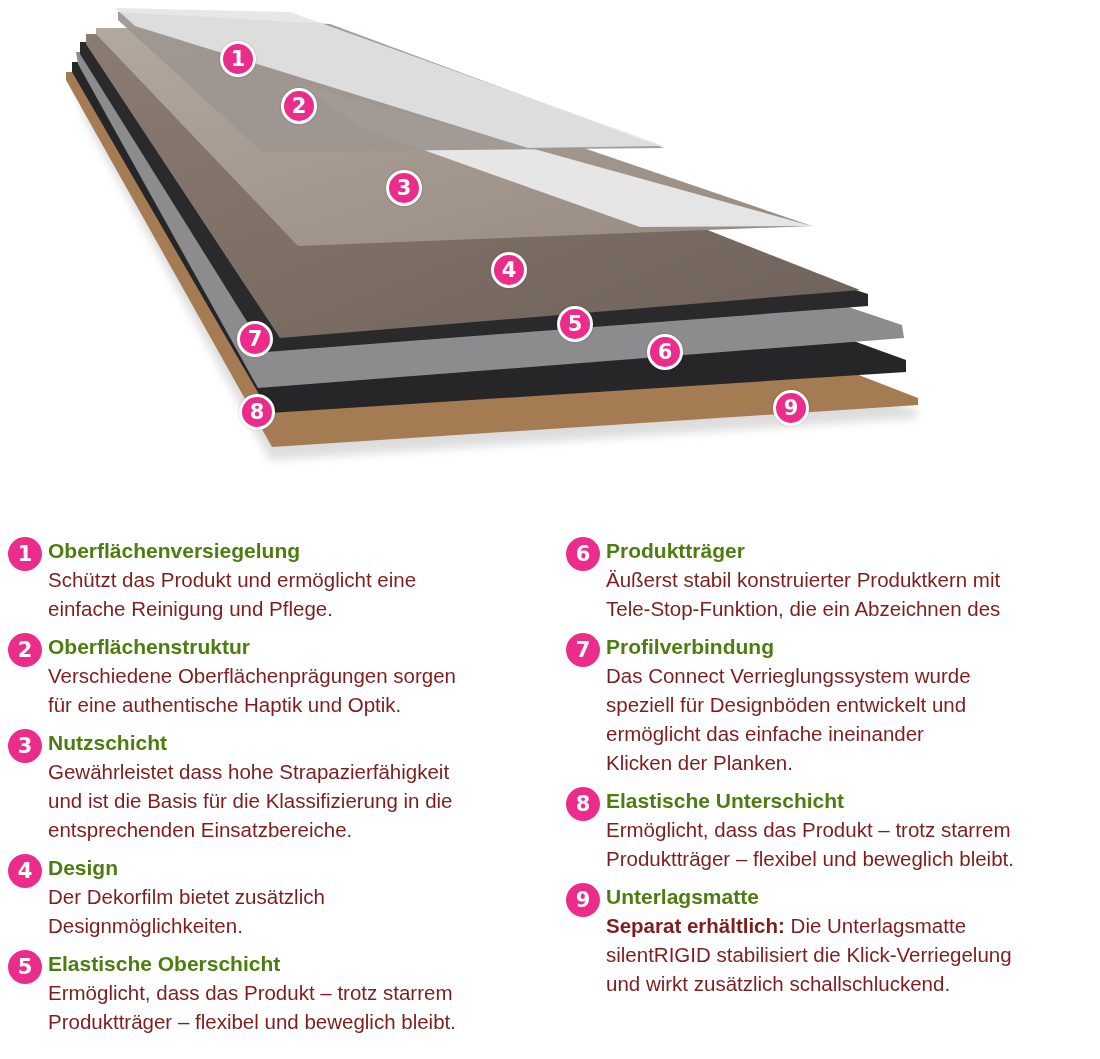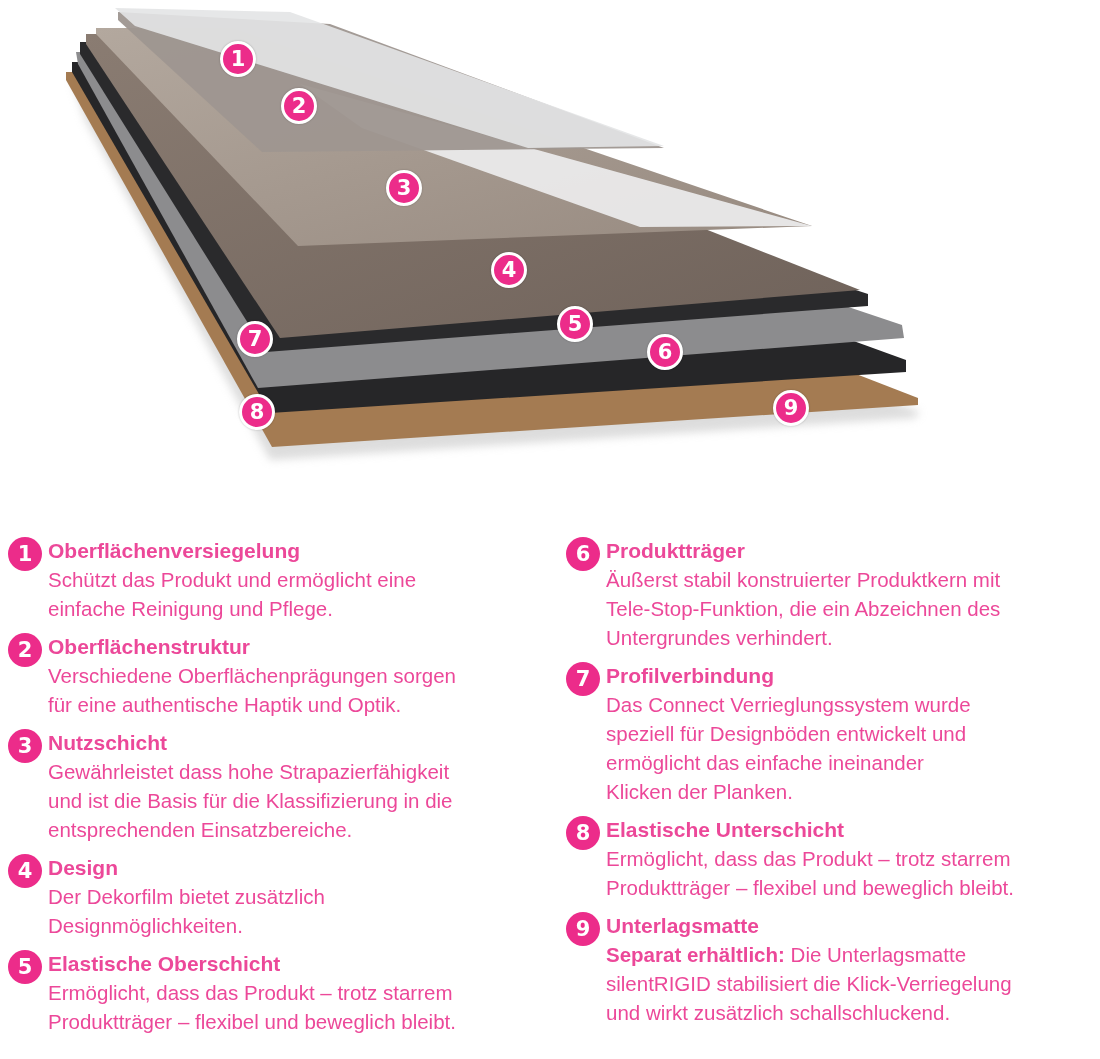--- a/index.html
+++ b/index.html
@@ -4,22 +4,22 @@
 <style>
   html, body { margin:0; padding:0; background:#ffffff; }
   body { width:1100px; height:1059px; position:relative; overflow:hidden; font-family:"Liberation Sans", sans-serif; color:#3a3a3a; }
   #diagram { position:absolute; left:0; top:0; width:1100px; height:500px; }
   .marker { position:absolute; width:36px; height:36px; border-radius:50%; background:#ec2c8a; border:3px solid #ffffff; box-sizing:border-box; color:#fff; font-weight:bold; font-size:21px; line-height:30px; text-align:center; font-family:"DejaVu Sans", sans-serif; box-shadow:0 0 2px rgba(0,0,0,0.25); }
   .col { position:absolute; top:536px; }
   .col.left { left:8px; width:540px; }
   .col.right { left:566px; width:534px; }
   .item { position:relative; padding-left:40px; margin-bottom:9px; }
   .num { position:absolute; left:0; top:1px; width:34px; height:34px; border-radius:50%; background:#ec2c8a; color:#fff; font-weight:bold; font-size:21px; line-height:34px; text-align:center; font-family:"DejaVu Sans", sans-serif; }
-  .title { font-weight:bold; font-size:21px; line-height:29px; color:#ec4899; }
-  .desc { font-size:20.5px; line-height:29px; color:#ec4899; }
+  .title { font-weight:bold; font-size:21px; line-height:29px; color:#4d7c0f; }
+  .desc { font-size:20.5px; line-height:29px; color:#7f1d1d; }
   .desc b { font-weight:bold; }
 </style>
 </head>
 <body>
 
 <div id="diagram">
   <svg width="1100" height="500" viewBox="0 0 1100 500">
     <defs>
       <filter id="sh" x="-10%" y="-10%" width="120%" height="130%">
         <feGaussianBlur stdDeviation="4"></feGaussianBlur>
@@ -98,21 +98,20 @@
     <div class="desc">Produktträger – flexibel und beweglich bleibt.</div>
   </div>
 </div>
 
 <div class="col right">
   <div class="item">
     <span class="num">6</span>
     <div class="title">Produktträger</div>
     <div class="desc">Äußerst stabil konstruierter Produktkern mit</div>
     <div class="desc">Tele-Stop-Funktion, die ein Abzeichnen des</div>
-    <div class="desc">Untergrundes verhindert.</div>
   </div>
   <div class="item">
     <span class="num">7</span>
     <div class="title">Profilverbindung</div>
     <div class="desc">Das Connect Verrieglungssystem wurde</div>
     <div class="desc">speziell für Designböden entwickelt und</div>
     <div class="desc">ermöglicht das einfache ineinander</div>
     <div class="desc">Klicken der Planken.</div>
   </div>
   <div class="item">

